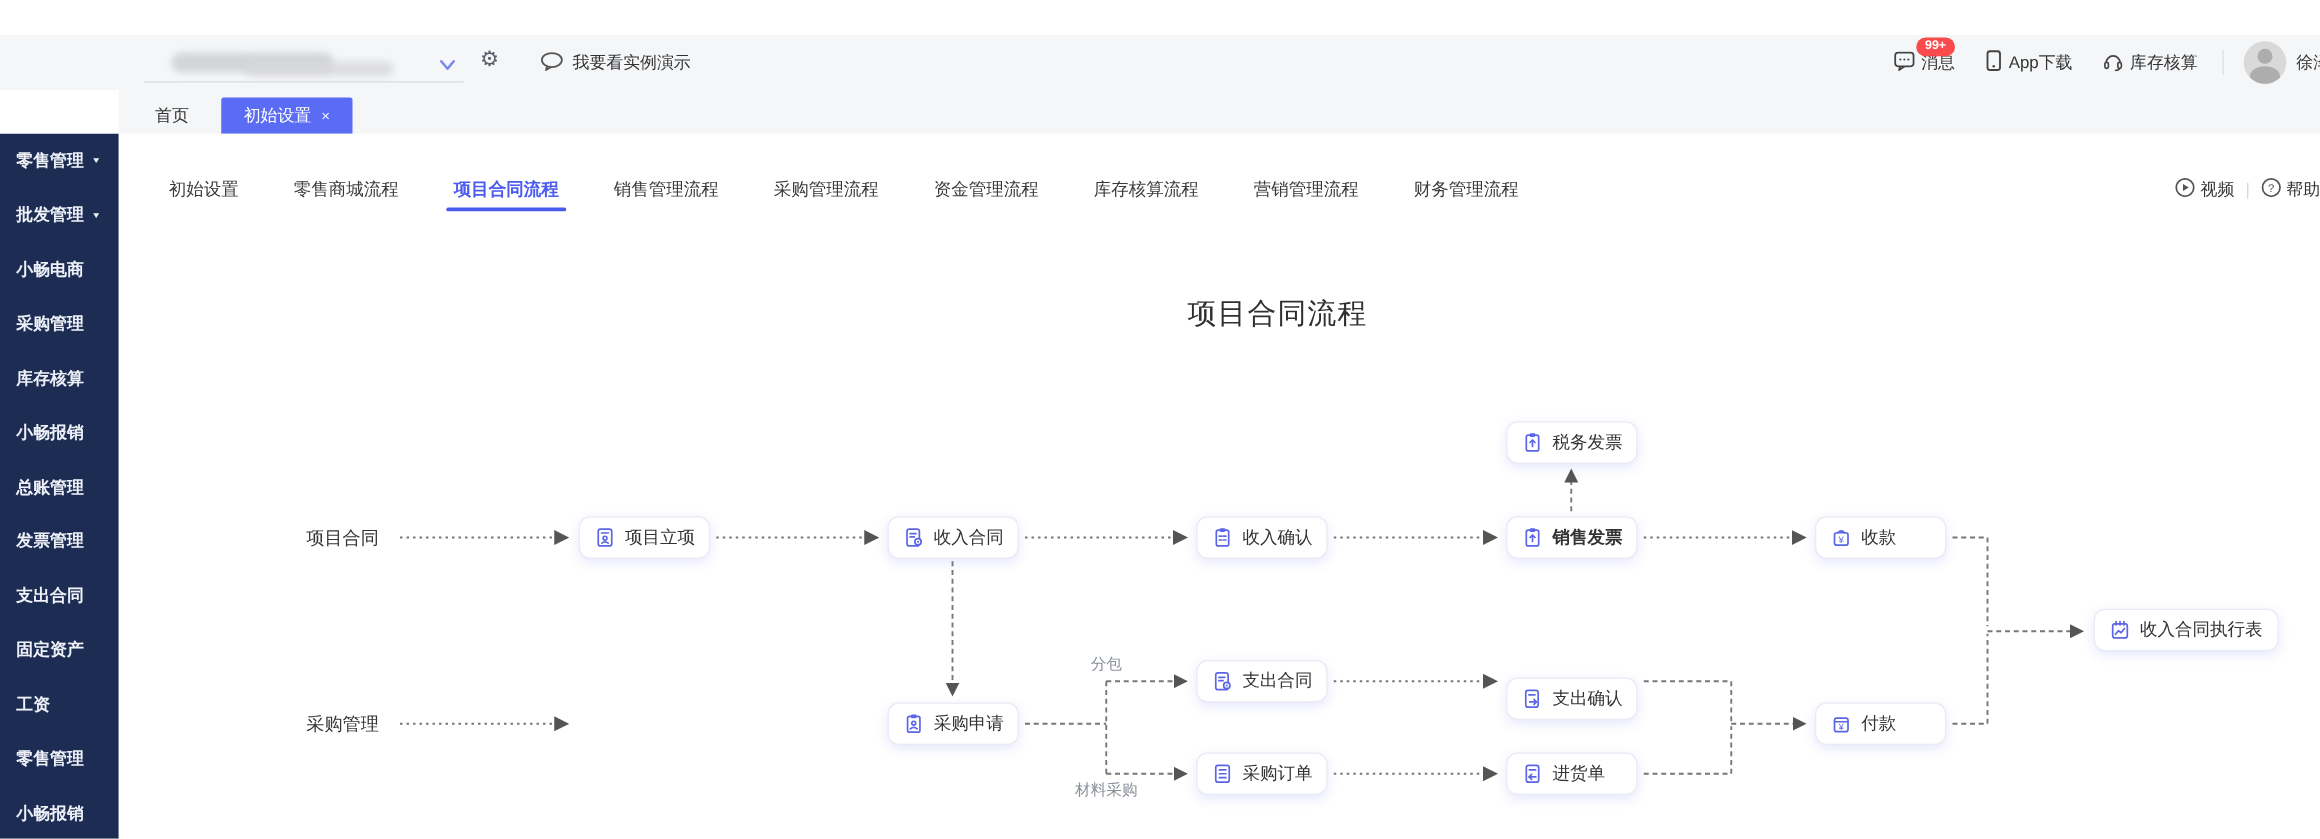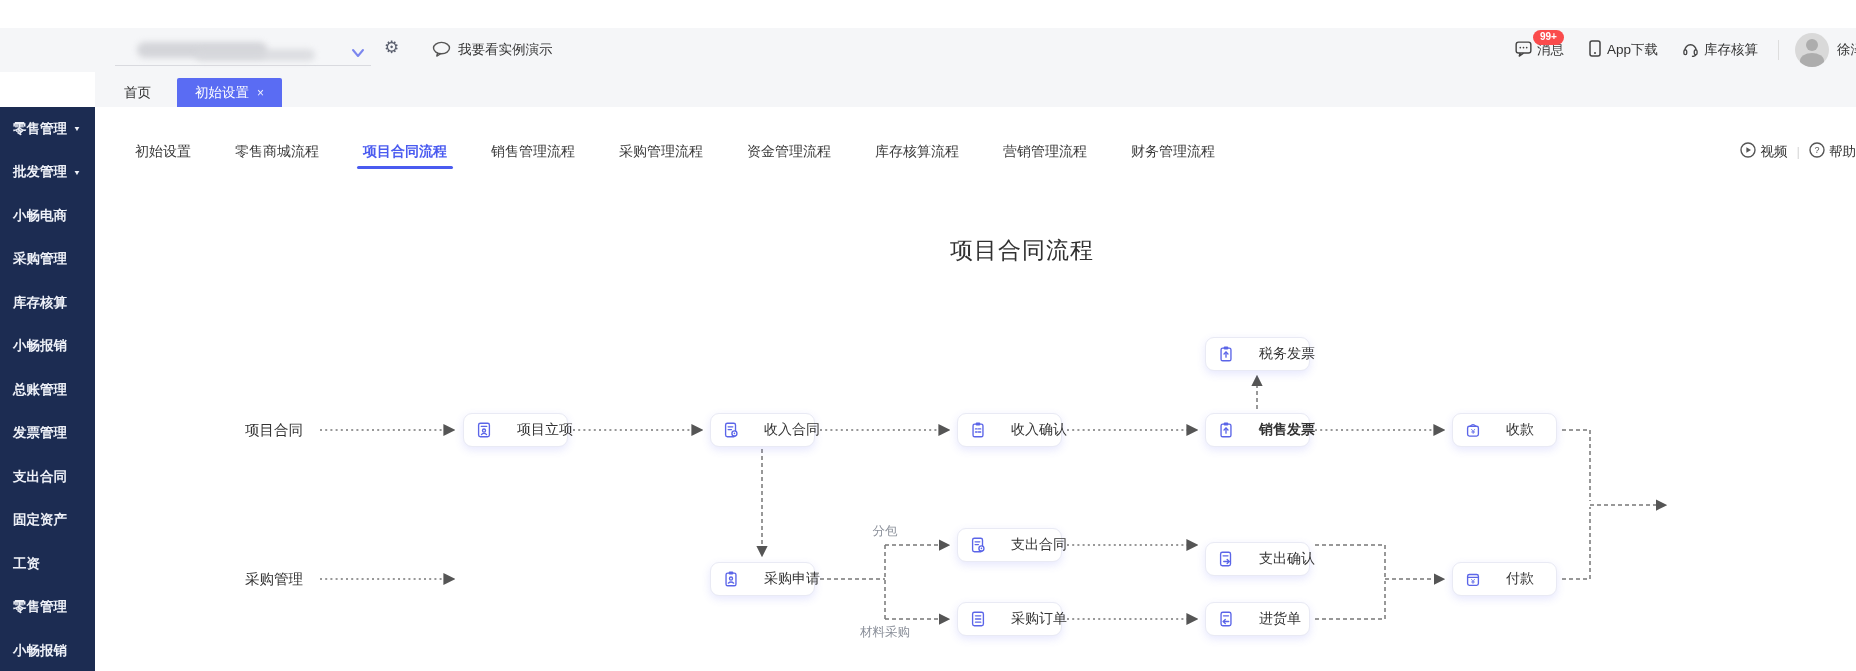--- a/index.html
+++ b/index.html
@@ -53,21 +53,21 @@
   .ftab.active:after { content:""; position:absolute; left:-4px; right:-4px; bottom:8px; height:3px; background:#4a5bf0; border-radius:2px; }
   .flow-extra { position:absolute; right:0; top:35px; display:flex; align-items:center; gap:9px; font-size:13.5px; color:#333; z-index:3; white-space:nowrap; }
   .fe-item { display:flex; align-items:center; gap:4px; cursor:pointer; }
   .fe-div { color:#d8d8d8; }
 
   
   .canvas { position:absolute; left:0; top:0; width:1761px; height:564px; }
   .diagram-title { position:absolute; left:827px; top:128px; width:200px; text-align:center; font-size:23px; color:#303030; font-weight:500; letter-spacing:1px; z-index:2; }
   .edges { position:absolute; left:0; top:0; z-index:1; pointer-events:none; }
   .node { position:absolute; height:34px; background:#fff; border:1px solid #e9eaf4; border-radius:9px;
-    box-shadow:0 3px 9px rgba(100,108,240,.16); display:flex; align-items:center; gap:24px; padding-left:11px;
+    box-shadow:0 3px 9px rgba(100,108,240,.16); display:flex; align-items:center; gap:7px; padding-left:11px;
     font-size:14px; color:#333; z-index:2; cursor:pointer; white-space:nowrap; }
   .row-label { position:absolute; font-size:14.5px; color:#333; z-index:2; }
   .branch-label { position:absolute; font-size:12.5px; color:#8a8f99; z-index:2; text-align:center; }
 </style>
 </head>
 <body>
 
 <div class="stage">
 
   <div class="top-strip"></div>
@@ -390,15 +390,27 @@
         <div class="node" style="left: 1357px; top: 455px; width: 105px;">
           <span style="display: flex;">
             <svg width="18" height="18" viewBox="0 0 20 20" fill="none" stroke="#5b65e8" stroke-width="1.5" stroke-linecap="round" stroke-linejoin="round">
               <rect x="4" y="5" width="12" height="12" rx="2"></rect>
               <line x1="4" y1="8.2" x2="16" y2="8.2"></line>
               <text x="10" y="15.4" font-size="8" text-anchor="middle" fill="#5b65e8" stroke="none" font-family="Liberation Sans,sans-serif">¥</text>
             </svg>
           </span>
           <span>付款</span>
         </div>
+        <div class="node" style="left: 1580px; top: 380px; width: 148px;">
+          <span style="display: flex;">
+            <svg width="18" height="18" viewBox="0 0 20 20" fill="none" stroke="#5b65e8" stroke-width="1.5" stroke-linecap="round" stroke-linejoin="round">
+              <rect x="3.5" y="4.5" width="13" height="12.5" rx="2"></rect>
+              <line x1="6.5" y1="2.5" x2="6.5" y2="5.5"></line>
+              <line x1="10" y1="2.5" x2="10" y2="5.5"></line>
+              <line x1="13.5" y1="2.5" x2="13.5" y2="5.5"></line>
+              <polyline points="6,13.8 8.6,10.6 11,12.4 14,8.6"></polyline>
+            </svg>
+          </span>
+          <span>收入合同执行表</span>
+        </div>
       </div>
   </div>
 </div>
 
 </body></html>

